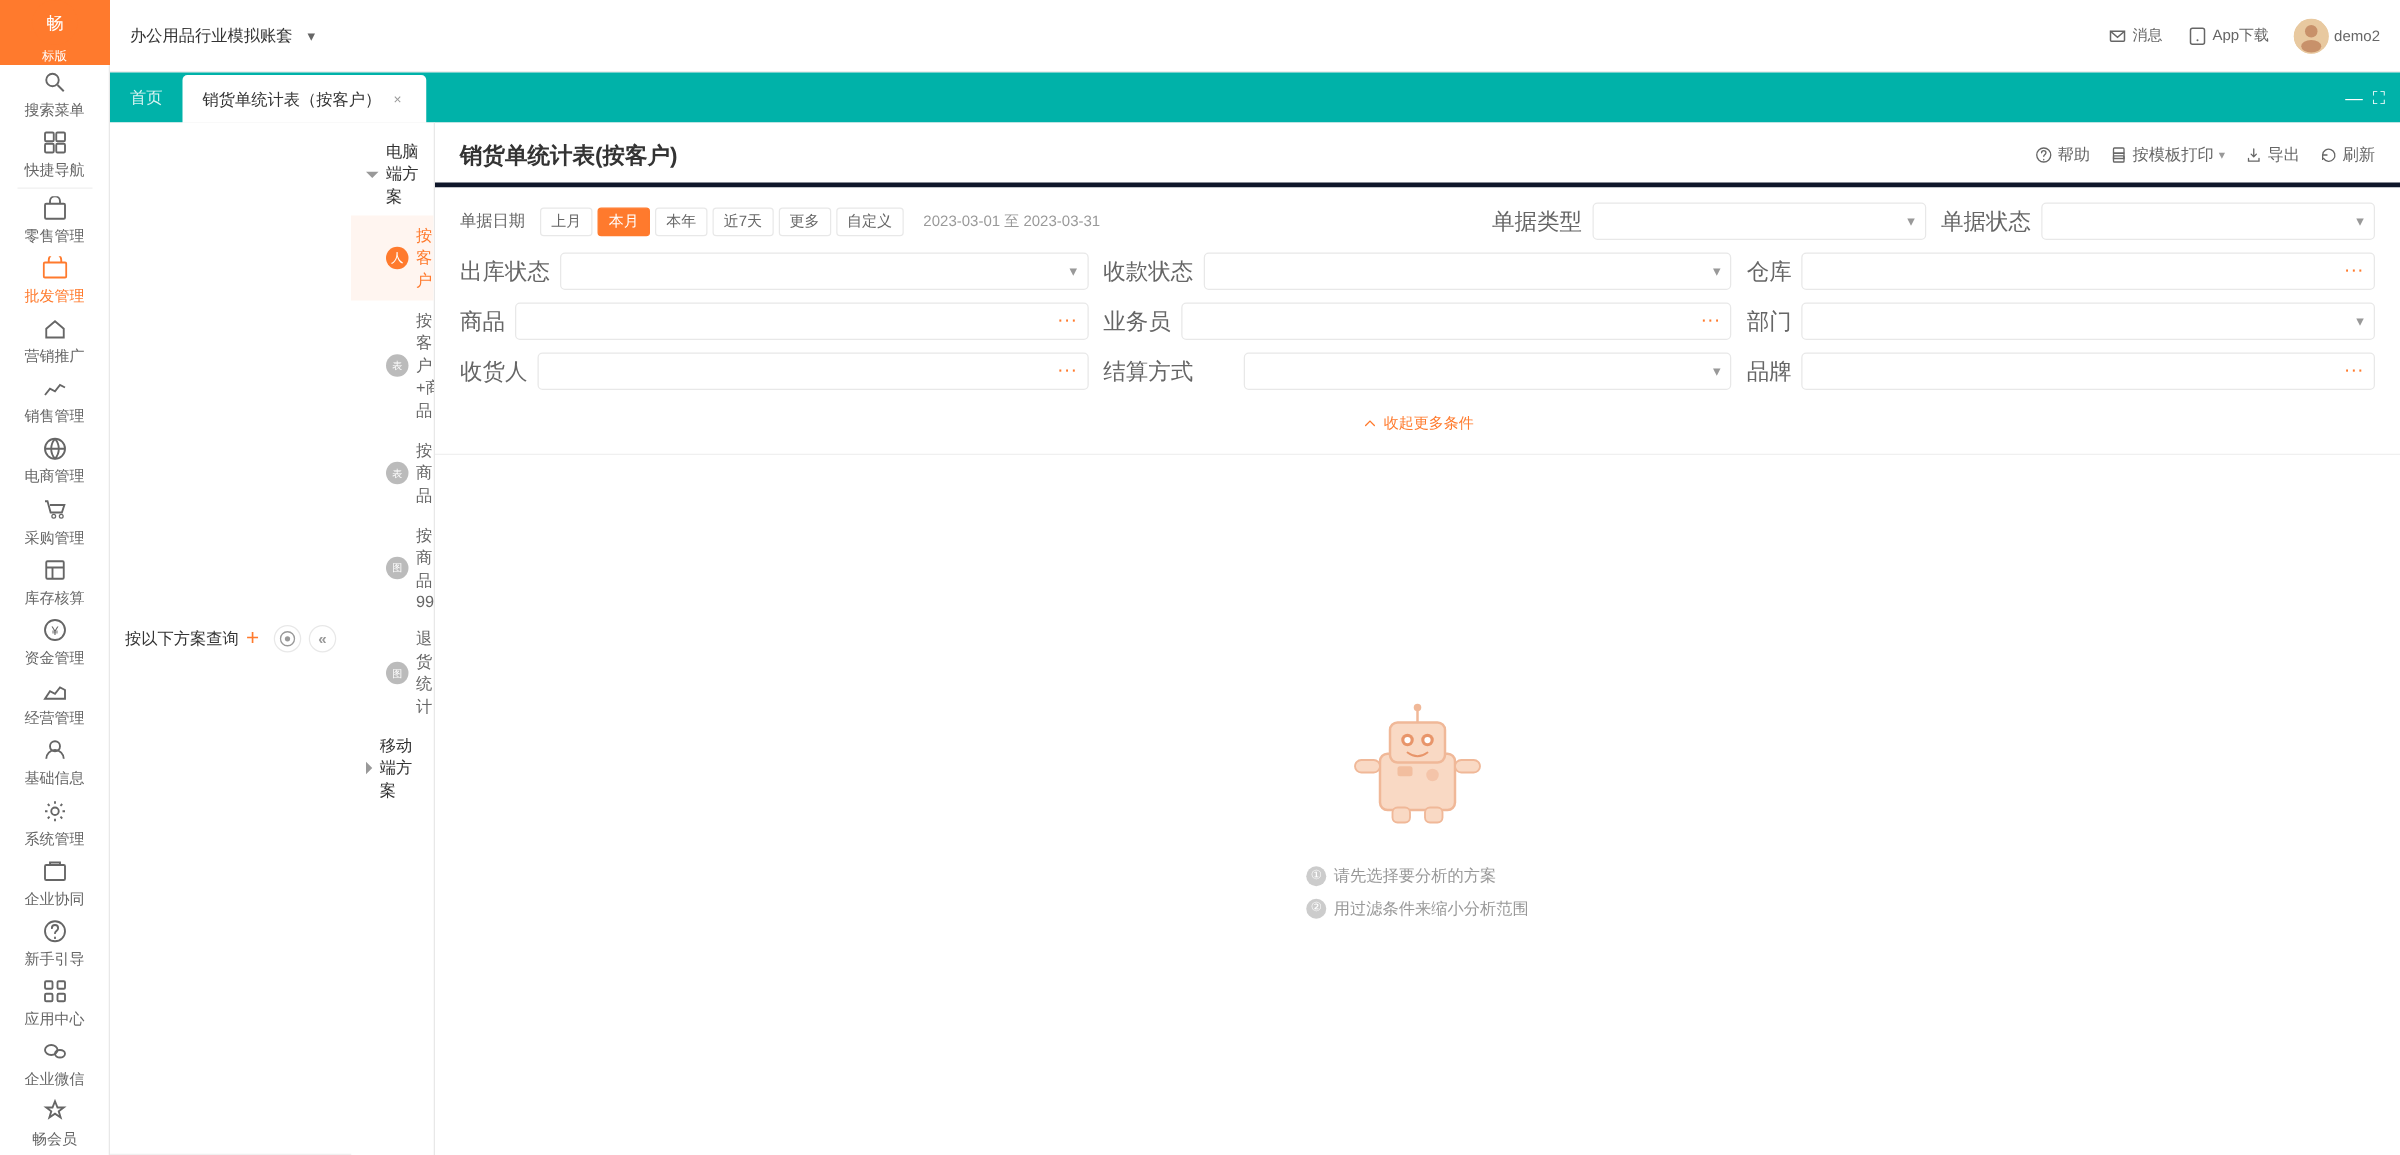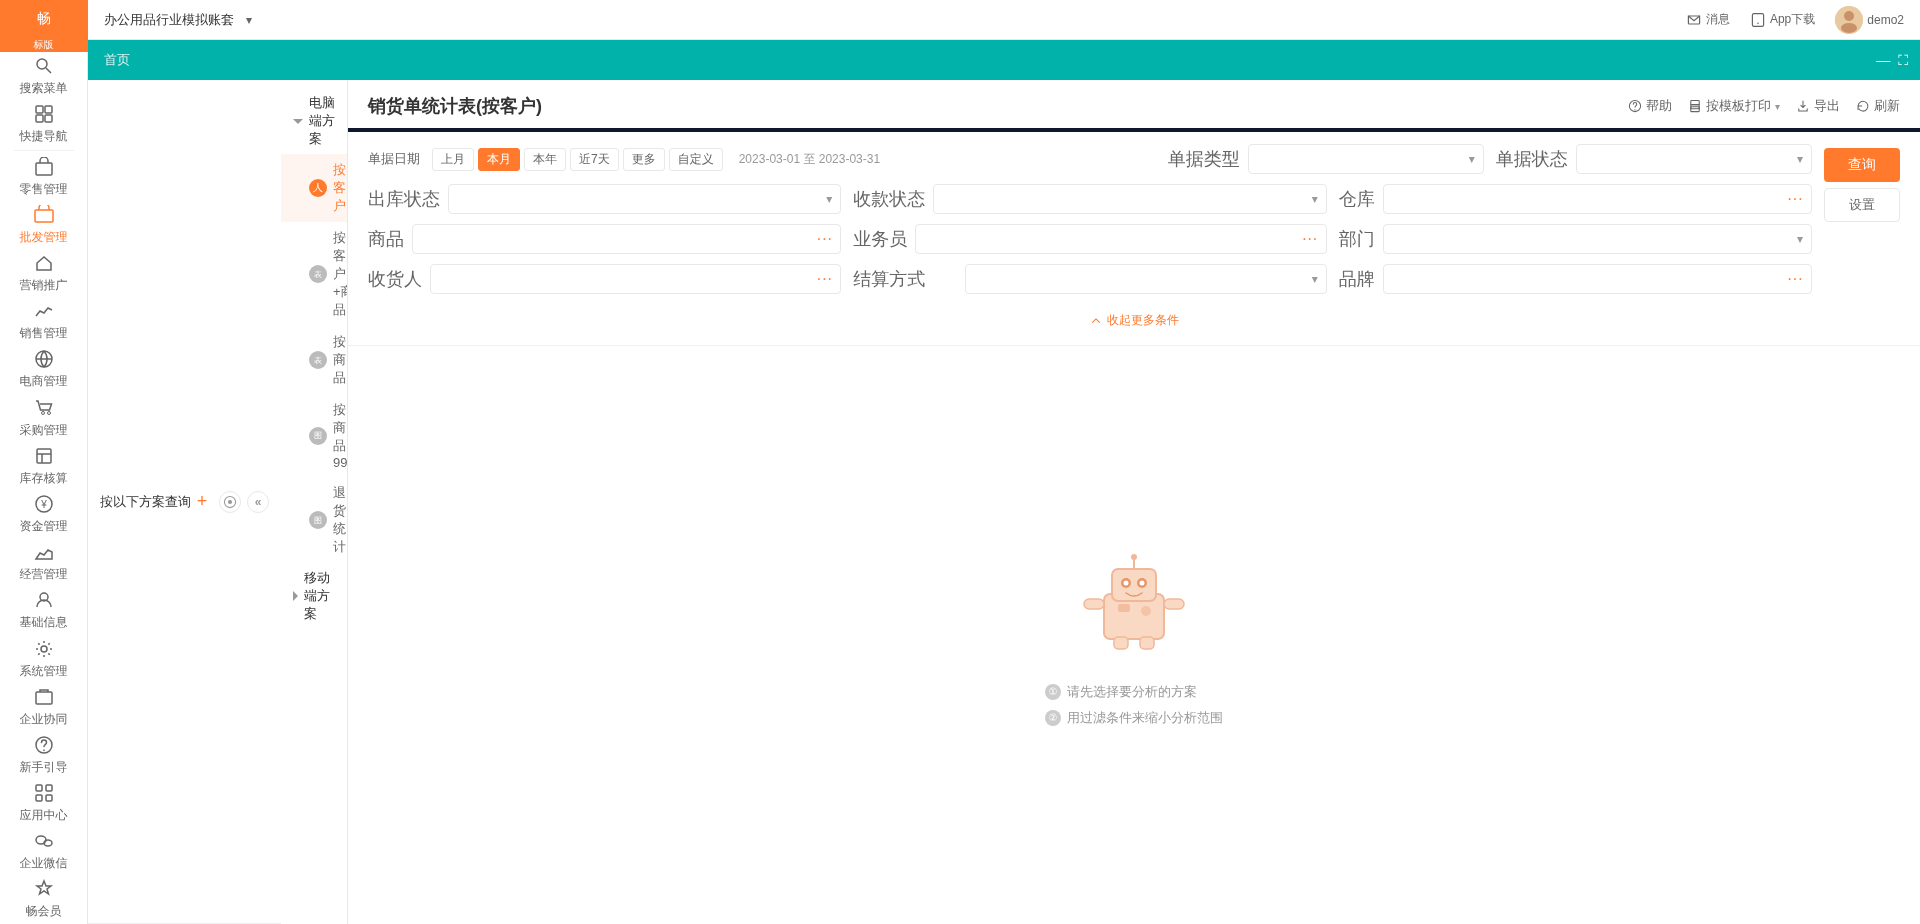--- a/index.html
+++ b/index.html
@@ -12,21 +12,21 @@
     .logo-text { color: #fff; font-size: 10px; margin-top: 2px; }
     .sidebar-item { width: 88px; height: 56px; display: flex; flex-direction: column; align-items: center; justify-content: center; cursor: pointer; color: #666; font-size: 12px; gap: 4px; transition: color 0.2s; }
     .sidebar-item.active { color: #ff7a2d; }
     .sidebar-item svg { width: 20px; height: 20px; }
     .sidebar-sep { width: 60px; height: 1px; background: #f0f0f0; margin: 2px 0; }
 
     
     .main { flex: 1; display: flex; flex-direction: column; overflow: hidden; }
 
     
-    .topbar { height: 40px; background: #fff; border-bottom: 1px solid #e8e8e8; display: flex; align-items: center; padding: 0 16px; gap: 12px; }
+    .topbar { height: 58px; background: #fff; border-bottom: 1px solid #e8e8e8; display: flex; align-items: center; padding: 0 16px; gap: 12px; }
     .topbar-title { color: #333; font-size: 13px; }
     .topbar-dropdown { display: flex; align-items: center; gap: 4px; color: #666; font-size: 12px; cursor: pointer; }
     .topbar-actions { margin-left: auto; display: flex; align-items: center; gap: 20px; }
     .topbar-action { display: flex; align-items: center; gap: 4px; color: #666; font-size: 12px; cursor: pointer; }
     .user-avatar { width: 28px; height: 28px; border-radius: 50%; background: #e8c9a0; display: flex; align-items: center; justify-content: center; font-size: 11px; color: #fff; overflow: hidden; }
 
     
     .nav-tabs { height: 40px; background: #00b2a9; display: flex; align-items: center; padding: 0 0; }
     .nav-tab { height: 40px; padding: 0 16px; display: flex; align-items: center; gap: 6px; color: #fff; cursor: pointer; font-size: 13px; opacity: 0.85; }
     .nav-tab.active { background: #fff; color: #333; opacity: 1; border-radius: 4px 4px 0 0; margin-top: 4px; }
@@ -264,20 +264,24 @@
         </div>
         <span>demo2</span>
       </div>
     </div>
   </div>
 
   <div class="nav-tabs">
     <div class="nav-tab">
       <span>首页</span>
     </div>
+    <div class="nav-tab active">
+      <span>销货单统计表（按客户）</span>
+      <span class="nav-tab-close">×</span>
+    </div>
     <div class="tab-spacer"></div>
     <div class="nav-right-icons">
       <span style="font-size:14px;color:#fff;cursor:pointer;">—</span>
       <span style="font-size:14px;color:#fff;cursor:pointer;">⛶</span>
     </div>
   </div>
 
   <div class="content">
 
     <div class="scheme-panel">
@@ -468,24 +472,20 @@
               <div class="filter-cell" style="flex:1;">
                 <span class="filter-cell-label">品牌</span>
                 <div class="filter-select" style="flex:1;">
                   <span style="color:#ccc;"></span>
                   <span class="filter-select-dots">···</span>
                 </div>
               </div>
             </div>
           </div>
 
-          <div class="btn-group" style="justify-content:flex-start;padding-top:4px;">
-            <button class="query-btn">查询</button>
-            <button class="settings-btn">设置</button>
-          </div>
         </div>
 
         <div class="collapse-bar">
           <svg width="14" height="14" viewBox="0 0 20 20" fill="none">
               <path d="M5 12l5-5 5 5" stroke="#ff7a2d" stroke-width="1.5" stroke-linecap="round"></path>
             </svg>
           <span style="color:#ff7a2d;">收起更多条件</span>
         </div>
       </div>
 

